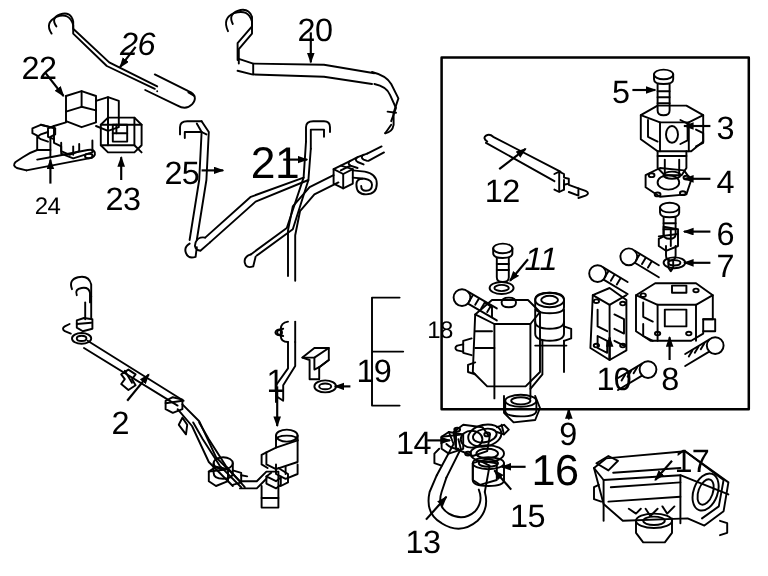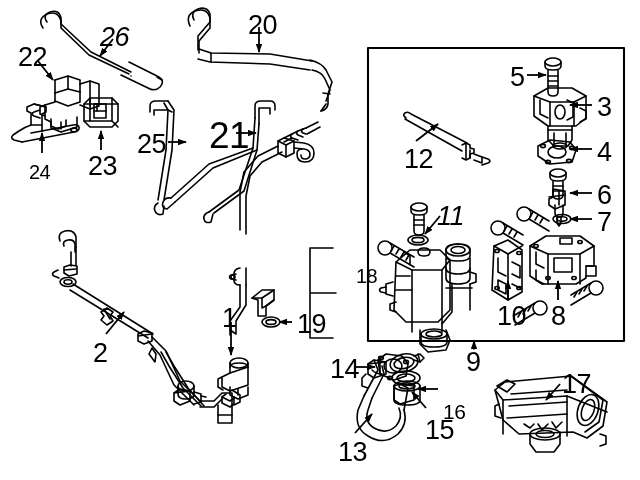--- a/index.html
+++ b/index.html
@@ -463,24 +463,24 @@
       <div class="callout" style="left: 597px; top: 182px; font-size: 27px;">6</div>
       <div class="callout" style="left: 597px; top: 209px; font-size: 27px;">7</div>
       <div class="callout" style="left: 551px; top: 303px; font-size: 27px;">8</div>
       <div class="callout" style="left: 466px; top: 349px; font-size: 27px;">9</div>
       <div class="callout" style="left: 497px; top: 303px; font-size: 27px;">10</div>
       <div class="callout" style="left: 437px; top: 203px; font-size: 27px; font-style: italic;">11</div>
       <div class="callout" style="left: 404px; top: 146px; font-size: 27px;">12</div>
       <div class="callout" style="left: 338px; top: 439px; font-size: 27px;">13</div>
       <div class="callout" style="left: 330px; top: 356px; font-size: 27px;">14</div>
       <div class="callout" style="left: 425px; top: 417px; font-size: 27px;">15</div>
-      <div class="callout" style="left: 443px; top: 378px; font-size: 21px; margin-top: 20px;">16</div>
+      <div class="callout" style="left: 443px; top: 378px; font-size: 36px;">16</div>
       <div class="callout" style="left: 562px; top: 371px; font-size: 27px;">17</div>
       <div class="callout" style="left: 338px; top: 263px; font-size: 20px; margin-left: 18px;">18</div>
-      <div class="callout" style="left: 297px; top: 311px; font-size: 27px; text-align: right;">19</div>
+      <div class="callout" style="left: 297px; top: 296px; font-size: 27px; text-align: right;">19</div>
       <div class="callout" style="left: 248px; top: 12px; font-size: 27px;">20</div>
       <div class="callout" style="left: 209px; top: 122px; font-size: 37px;">21</div>
       <div class="callout" style="left: 18px; top: 44px; font-size: 27px; text-align: center;">22</div>
       <div class="callout" style="left: 88px; top: 153px; font-size: 27px;">23</div>
       <div class="callout" style="left: 29px; top: 159px; font-size: 20px;">24</div>
       <div class="callout" style="left: 137px; top: 131px; font-size: 27px; text-align: center;">25</div>
       <div class="callout" style="left: 100px; top: 24px; font-size: 27px; font-style: italic;">26</div>
     </div>
 
 </div>

